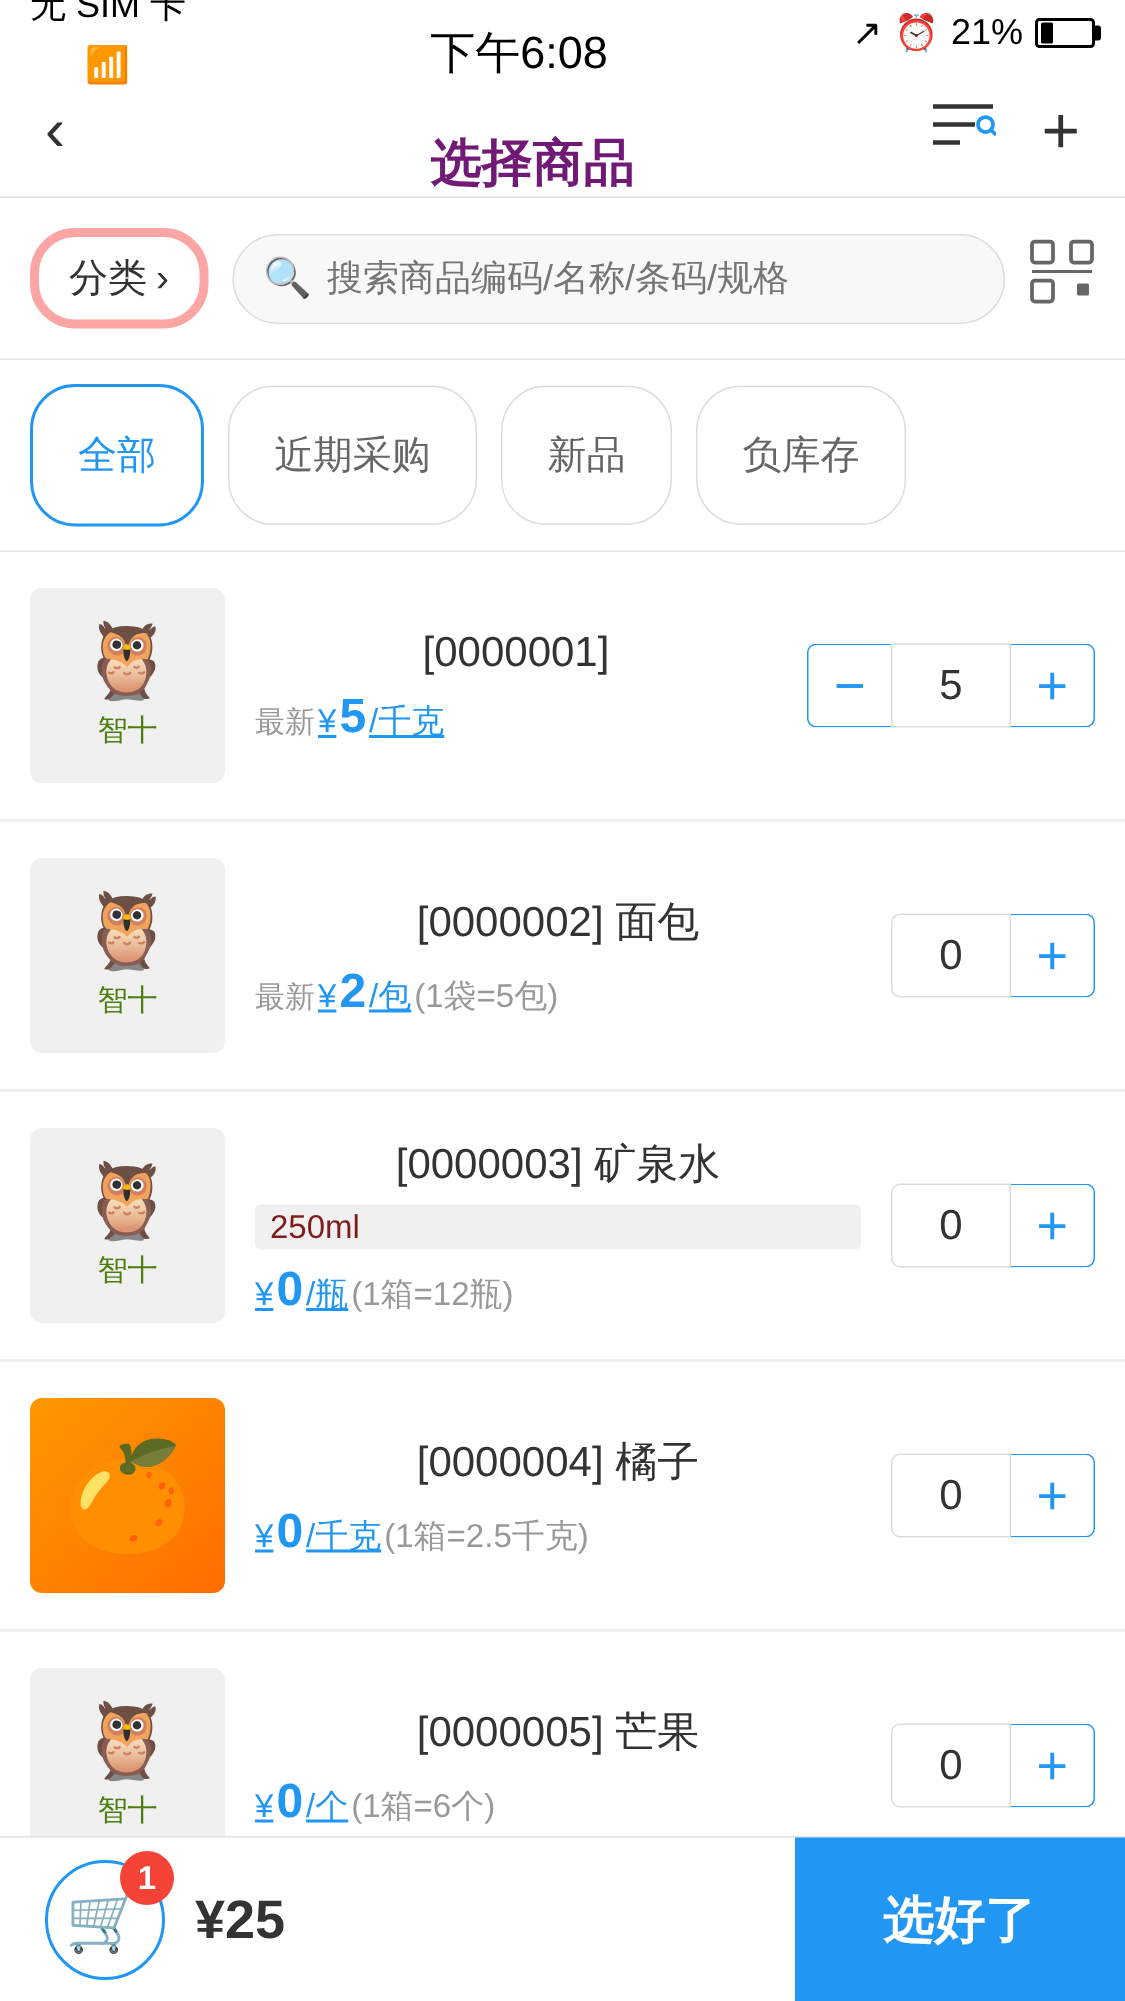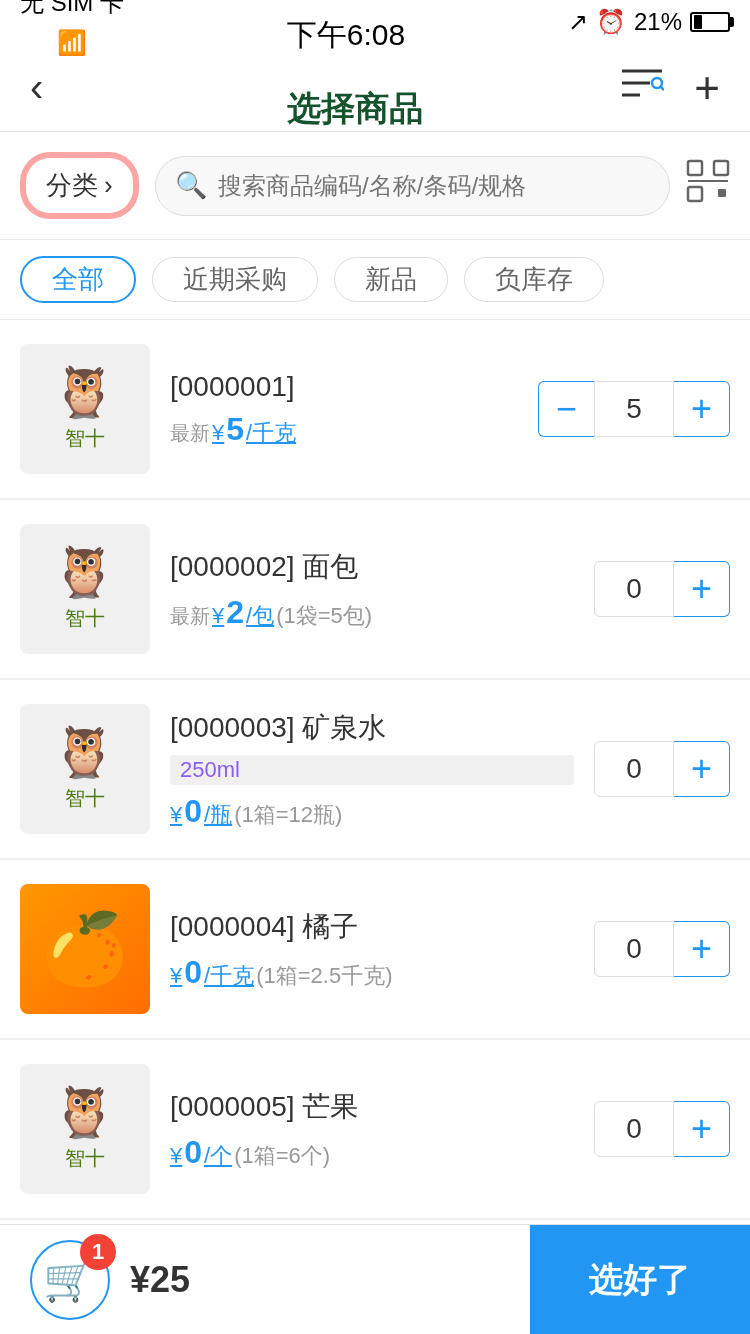--- a/index.html
+++ b/index.html
@@ -51,21 +51,21 @@
     }
     .nav-back {
       font-size: 40px;
       color: #333;
       cursor: pointer;
       width: 60px;
     }
     .nav-title {
       font-size: 34px;
       font-weight: 600;
-      color: #14532d;
+      color: #701a75;
       margin-top: 43px;
     }
     .nav-actions { display: flex; align-items: center; gap: 30px; }
     .nav-filter-icon, .nav-add-icon {
       font-size: 40px;
       color: #333;
       cursor: pointer;
     }
 
     
@@ -120,21 +120,21 @@
     .tab-bar {
       width: 100%;
       background: #fff;
       display: flex;
       align-items: center;
       padding: 16px 20px;
       gap: 16px;
       border-bottom: 1px solid #e8e8e8;
     }
     .tab-item {
-      padding: 4px 30px;
+      padding: 28px 30px;
       border-radius: 30px;
       font-size: 26px;
       color: #666;
       border: 1px solid #ddd;
       cursor: pointer;
       background: #fff;
       font-family: Liberation Mono, monospace;
     }
     .tab-item.active {
       color: #2196f3;
@@ -193,24 +193,25 @@
     .product-info {
       flex: 1;
       display: flex;
       flex-direction: column;
       gap: 8px;
     }
     .product-name {
       font-size: 28px;
       color: #333;
       font-weight: 500;
+      text-align: center;
     }
     .product-spec {
       font-size: 22px;
-      color: #8b5cf6;
+      color: #7f1d1d;
       background: #f0f0f0;
       display: inline-block;
       padding: 2px 10px;
       border-radius: 4px;
     }
     .product-price {
       font-size: 24px;
       color: #666;
       display: flex;
       align-items: baseline;

